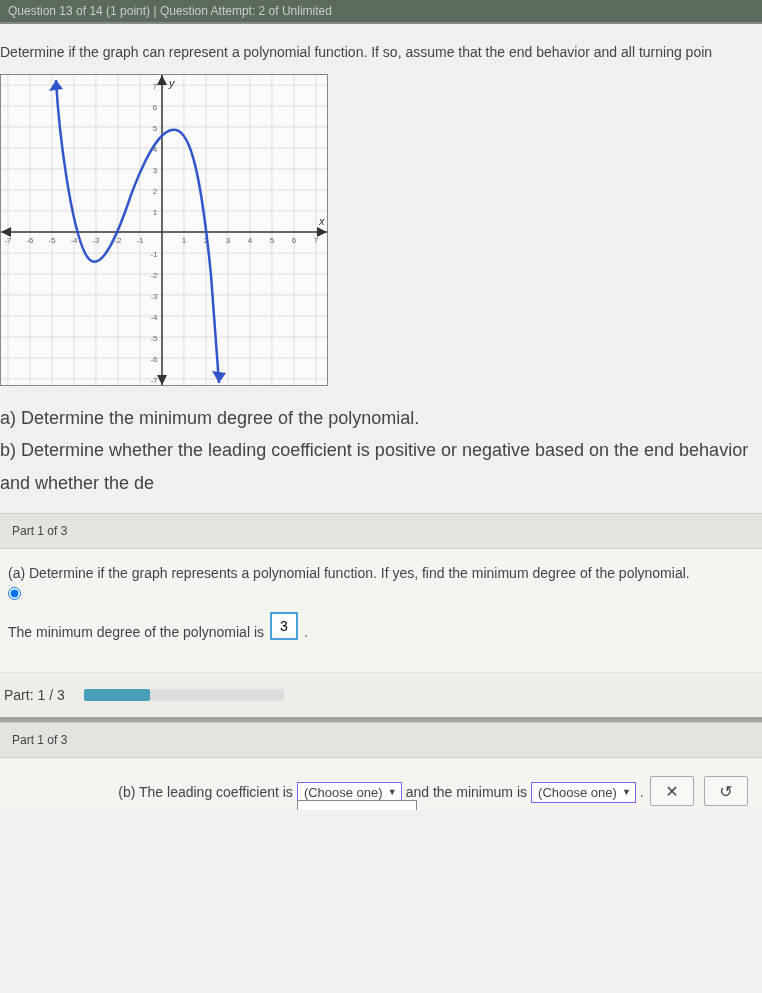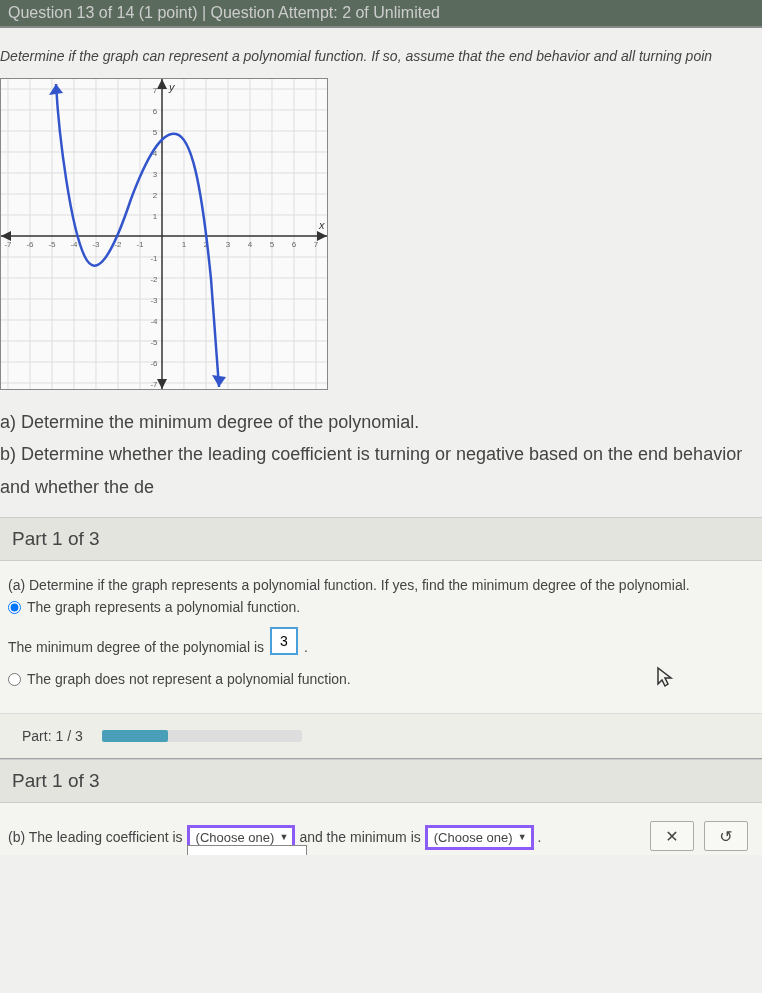--- a/index.html
+++ b/index.html
@@ -7,50 +7,49 @@
       font-family: Arial, sans-serif;
       background: #f0f0ee;
       color: #333;
       width: 762px;
       overflow: hidden;
     }
     .header-bar {
       background: #5a6b5d;
       color: #ccc;
       padding: 4px 8px;
-      font-size: 16px;
+      font-size: 12px;
       border-bottom: 2px solid #888;
     }
     .content {
       padding: 12px 0 0 0;
     }
     .intro {
       padding: 8px 4px 14px 0;
       font-size: 14px;
       color: #444;
-      font-style: italic;
     }
     .graph-box {
       width: 328px;
       height: 312px;
       background: #fafafa;
       border: 1px solid #888;
       margin: 0 0 12px 0;
       position: relative;
     }
     .questions {
       font-size: 18px;
       color: #444;
       line-height: 1.8;
       padding: 4px 0 14px 0;
     }
     .part-header {
       background: #e4e4df;
       padding: 10px 12px;
-      font-size: 19px;
+      font-size: 12px;
       color: #444;
       border-top: 1px solid #ccc;
       border-bottom: 1px solid #ccc;
     }
     .part-body {
       padding: 16px 8px 20px 8px;
       font-size: 14px;
       color: #444;
       background: #f4f4f0;
     }
@@ -77,28 +76,28 @@
       text-align: center;
       font-size: 14px;
       background: #fff;
     }
     .cursor-icon {
       position: absolute;
       right: 80px;
       font-size: 18px;
     }
     .progress-section {
-      padding: 14px 22px;
+      padding: 14px 4px;
       display: flex;
       align-items: center;
       gap: 19px;
       font-size: 14px;
       color: #444;
       border-top: 1px solid #ddd;
-      border-bottom: 1px solid #a3a3a3;
+      border-bottom: 5px solid #a3a3a3;
       background: #eeeee9;
     }
     .progress-bar {
       width: 200px;
       height: 12px;
       background: #ddd;
       position: relative;
       border-radius: 2px;
     }
     .progress-fill {
@@ -109,28 +108,29 @@
     }
     .part2-body {
       padding: 26px 8px 10px 8px;
       font-size: 14px;
       color: #444;
       background: #f4f4f0;
       display: flex;
       align-items: flex-start;
       gap: 4px;
       position: relative;
+      justify-content: center;
     }
     .dropdown-wrap {
       display: inline-block;
       position: relative;
       vertical-align: middle;
     }
     .dropdown-btn {
-      border: 3px solid #8b5cf6;
+      border: 1px solid #8b5cf6;
       background: #fff;
       padding: 2px 18px 2px 6px;
       font-size: 13px;
       position: relative;
       cursor: pointer;
     }
     .dropdown-btn::after {
       content: "▼";
       font-size: 9px;
       position: absolute;
@@ -269,44 +269,34 @@
 
       <path d="M 55 5 C 58 60, 70 150, 84 178 C 95 200, 110 180, 130 120 C 145 80, 160 52, 175 55 C 190 58, 200 100, 210 200 L 218 308" fill="none" stroke="#3355cc" stroke-width="2.5"></path>
 
       <polygon points="55,5 48,16 62,14" fill="#3355cc"></polygon>
       <polygon points="218,308 211,296 225,298" fill="#3355cc"></polygon>
     </svg>
   </div>
 
   <div class="questions">
     <div>a) Determine the minimum degree of the polynomial.</div>
-    <div>b) Determine whether the leading coefficient is turning or negative based on the end behavior and whether the de</div>
+    <div>b) Determine whether the leading coefficient is positive or negative based on the end behavior and whether the de</div>
   </div>
 
   <div class="part-header">Part 1 of 3</div>
 
   <div class="part-body">
     <div style="">(a) Determine if the graph represents a polynomial function. If yes, find the minimum degree of the polynomial.</div>
     <div class="radio-row">
       <input type="radio" checked="" style="">
-      <span>The graph represents a polynomial function.</span>
     </div>
     <div class="min-degree">
       <span>The minimum degree of the polynomial is</span>
       <input class="degree-input" value="3" style="">
       <span>.</span>
-    </div>
-    <div class="radio-row" style="margin-top:16px; position:relative;">
-      <input type="radio" style="">
-      <span>The graph does not represent a polynomial function.</span>
-      <span class="cursor-icon">
-        <svg width="18" height="22" viewBox="0 0 18 22">
-            <path d="M2 2 L2 18 L6 14 L9 20 L12 18 L9 12 L15 12 Z" fill="none" stroke="#333" stroke-width="1.5"></path>
-          </svg>
-      </span>
     </div>
   </div>
 
   <div class="progress-section">
     <span>Part: 1 / 3</span>
     <div class="progress-bar">
       <div class="progress-fill"></div>
     </div>
   </div>
 

